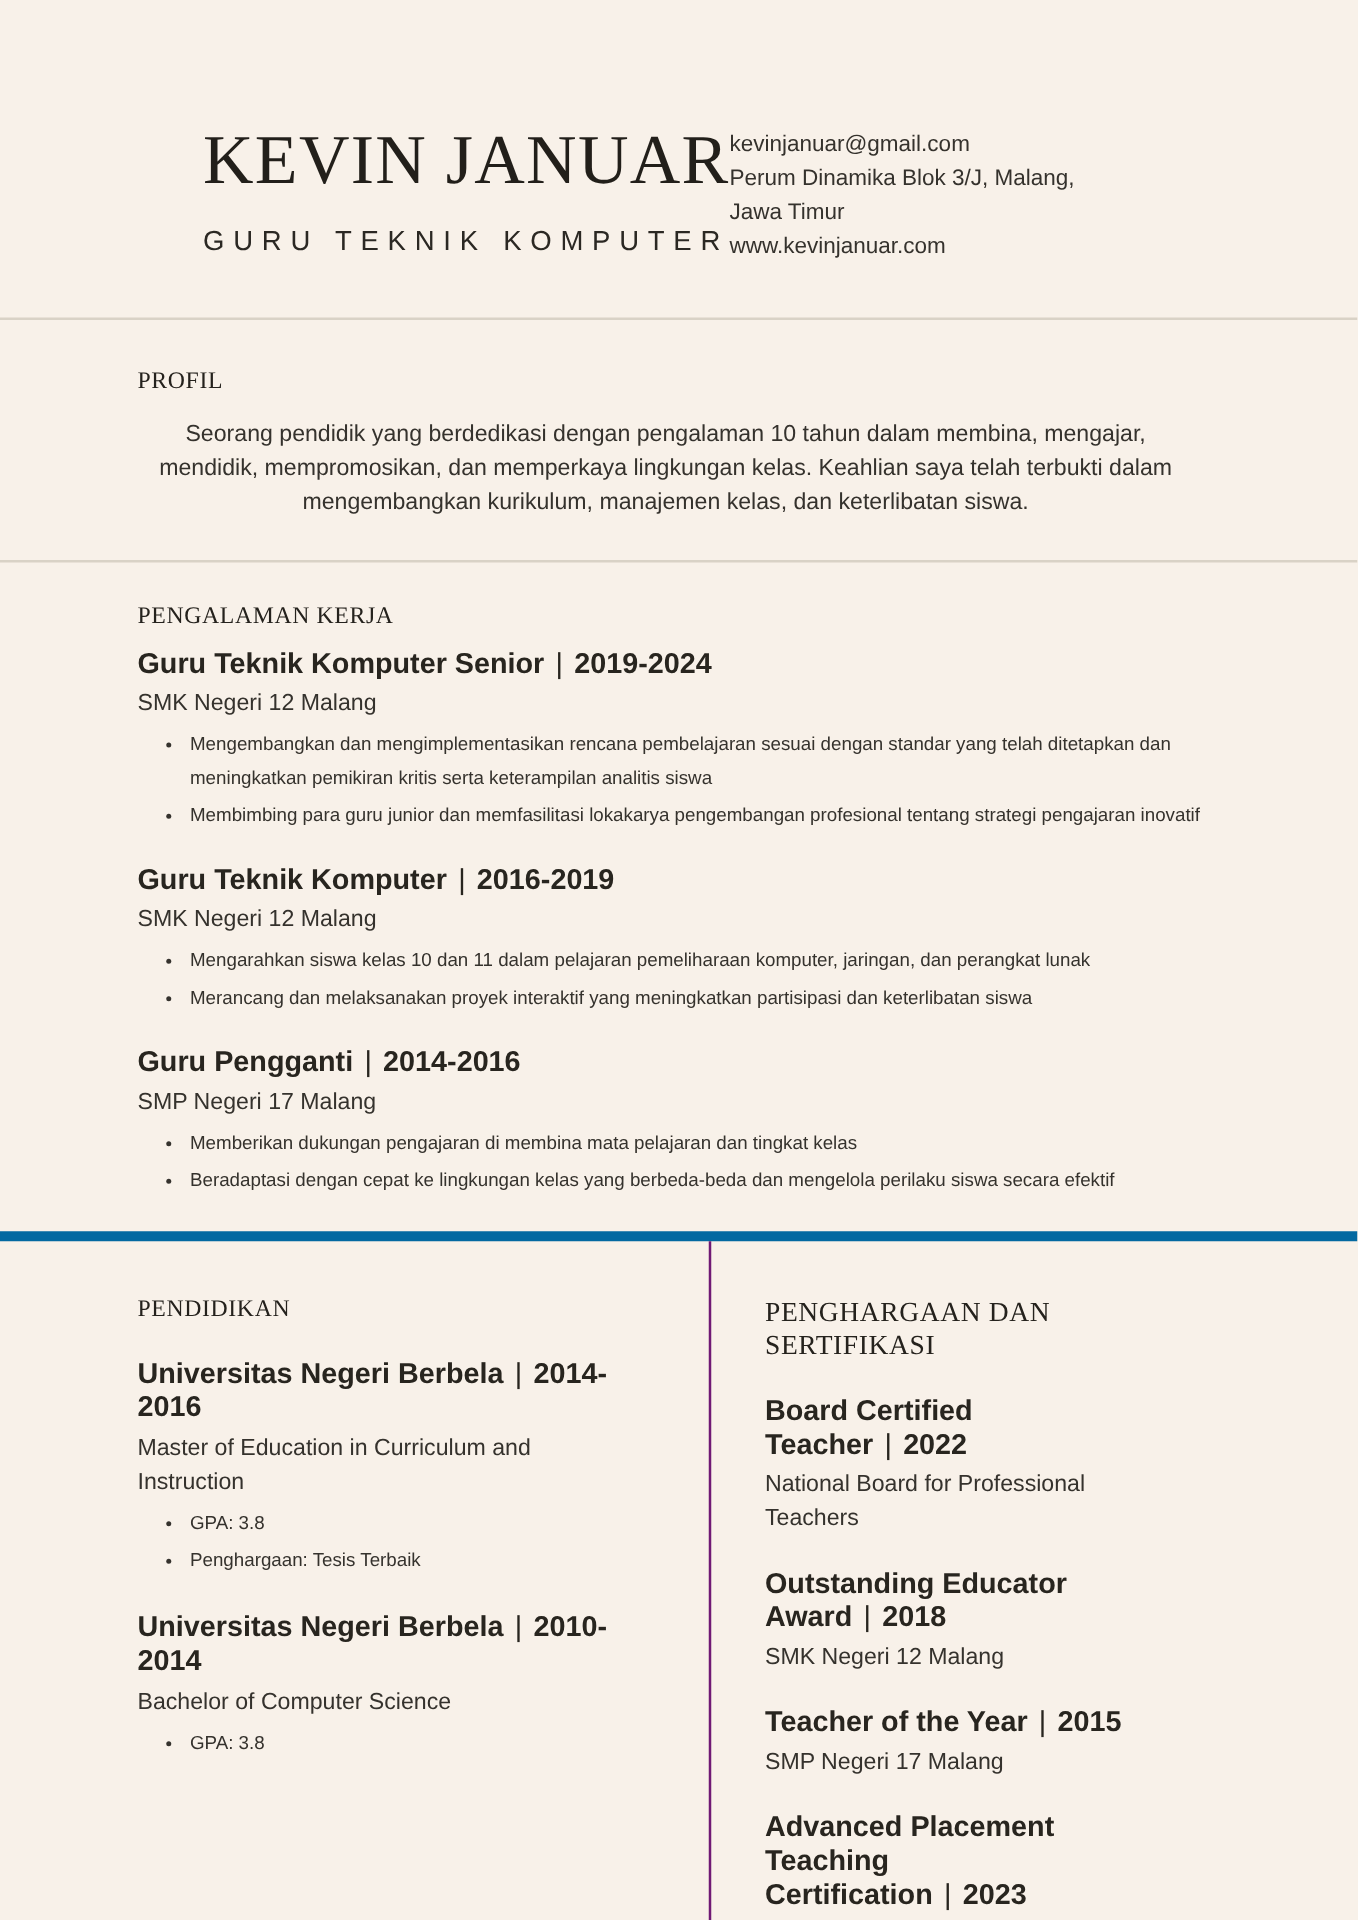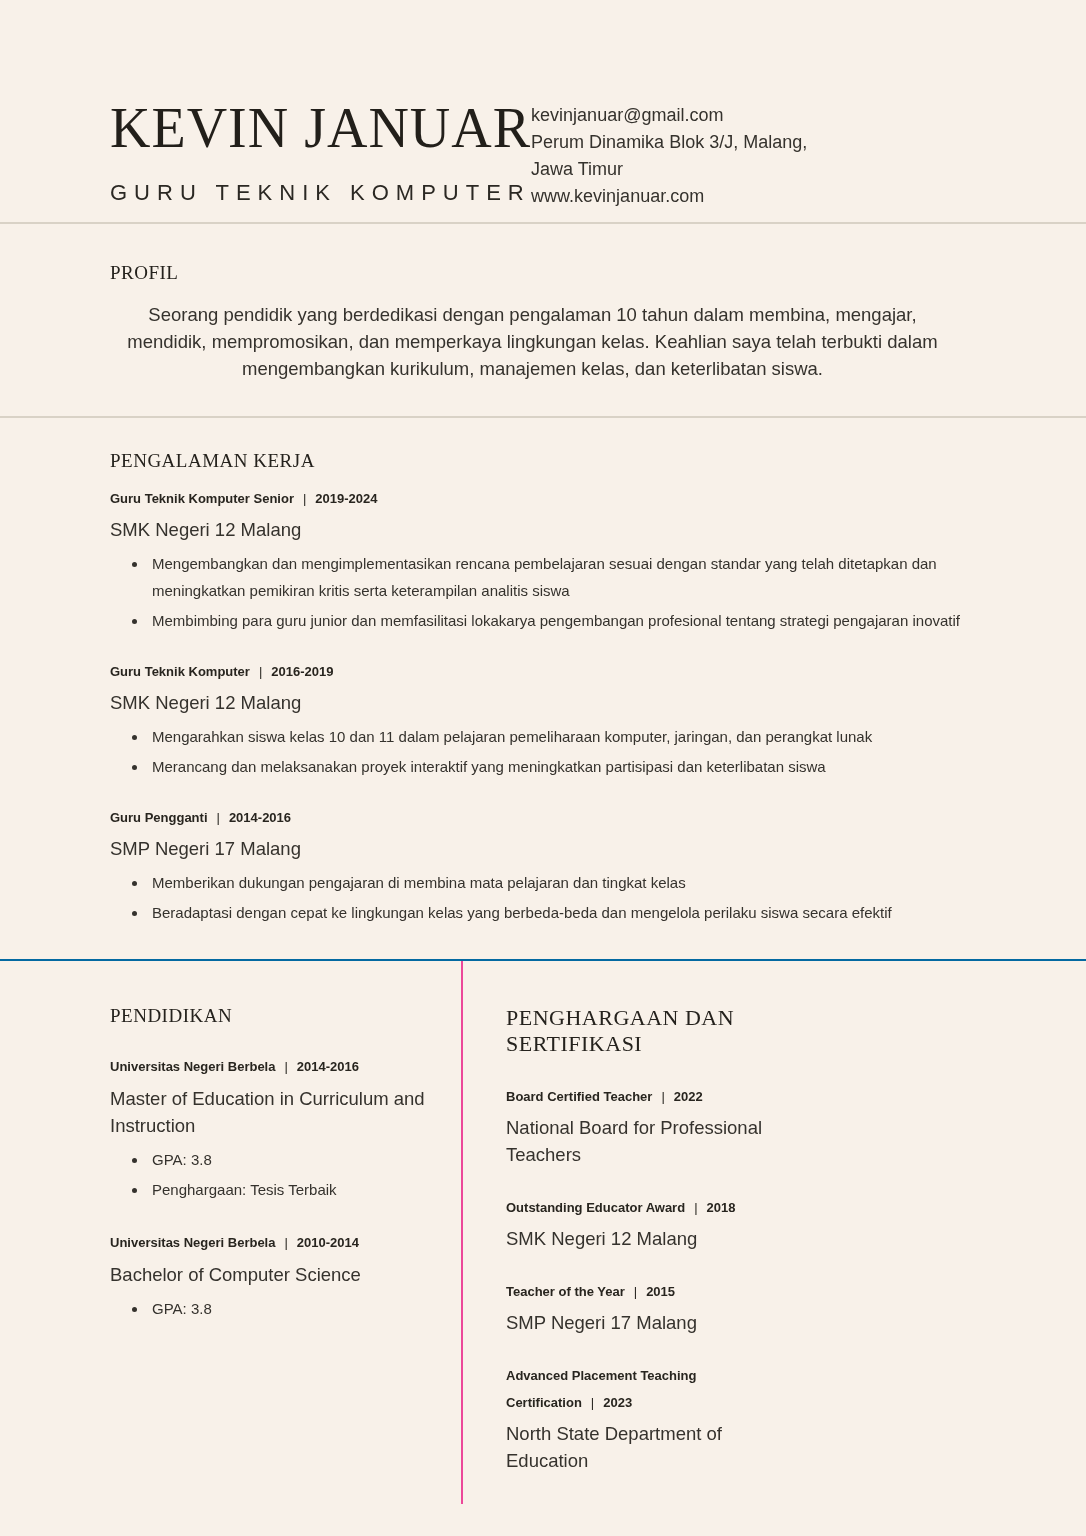--- a/index.html
+++ b/index.html
@@ -8,24 +8,24 @@
     background: #f8f1e9;
     font-family: "Liberation Sans", sans-serif;
     color: #35322d;
     overflow: hidden;
   }
   .page { width: 1086px; height: 1536px; box-sizing: border-box; }
 
   
   .header {
     box-sizing: border-box;
-    height: 224px;
+    height: 256px;
     padding: 100px 86px 0 110px;
     display: flex;
-    justify-content: flex-start;
+    justify-content: center;
     border-bottom: 2px solid #d9d2c6;
   }
   .name {
     font-family: "Liberation Serif", serif;
     font-size: 56px;
     line-height: 1.0;
     letter-spacing: 1px;
     color: #221f1a;
     white-space: nowrap;
   }
@@ -47,21 +47,21 @@
   
   .sec-heading {
     font-family: "Liberation Serif", serif;
     font-size: 19px;
     font-weight: 400;
     letter-spacing: 0.5px;
     color: #25221d;
     margin: 0;
   }
   .body-text { font-size: 18.5px; line-height: 27px; }
-  .bold-line { font-size: 13px; font-weight: 700; color: #28251f; line-height: 27px; }
+  .bold-line { font-size: 23px; font-weight: 700; color: #28251f; line-height: 27px; }
   .sep { font-weight: 400; margin: 0 9px; }
   ul.bullets {
     margin: 7px 0 0 0;
     padding-left: 38px;
     list-style: disc outside;
   }
   ul.bullets li {
     font-size: 15px;
     line-height: 27px;
     padding-left: 4px;
@@ -75,34 +75,34 @@
     padding: 38px 96px 0 110px;
     border-bottom: 2px solid #d9d2c6;
   }
   .profile p { margin: 17px 0 0 0; max-width: 845px; text-align: center; }
 
   
   .experience {
     box-sizing: border-box;
     height: 543px;
     padding: 32px 96px 0 110px;
-    border-bottom: 2px solid #0369a1;
+    border-bottom: 8px solid #0369a1;
     overflow: hidden;
   }
   .job { margin-top: 24px; }
   .job:first-of-type { margin-top: 13px; }
   .company { margin-top: 4px; }
 
   
   .bottom { display: flex; height: 543px; }
   .col-left {
     box-sizing: border-box;
-    width: 463px;
+    width: 569px;
     padding: 44px 35px 0 110px;
-    border-right: 2px solid #ec4899;
+    border-right: 2px solid #701a75;
   }
   .col-right {
     box-sizing: border-box;
     width: 453px;
     padding: 44px 118px 0 43px;
   }
   .edu-item { margin-top: 26px; }
   .degree { margin-top: 5px; max-width: 400px; }
   .award { margin-top: 26px; }
   .award-org { margin-top: 4px; }

